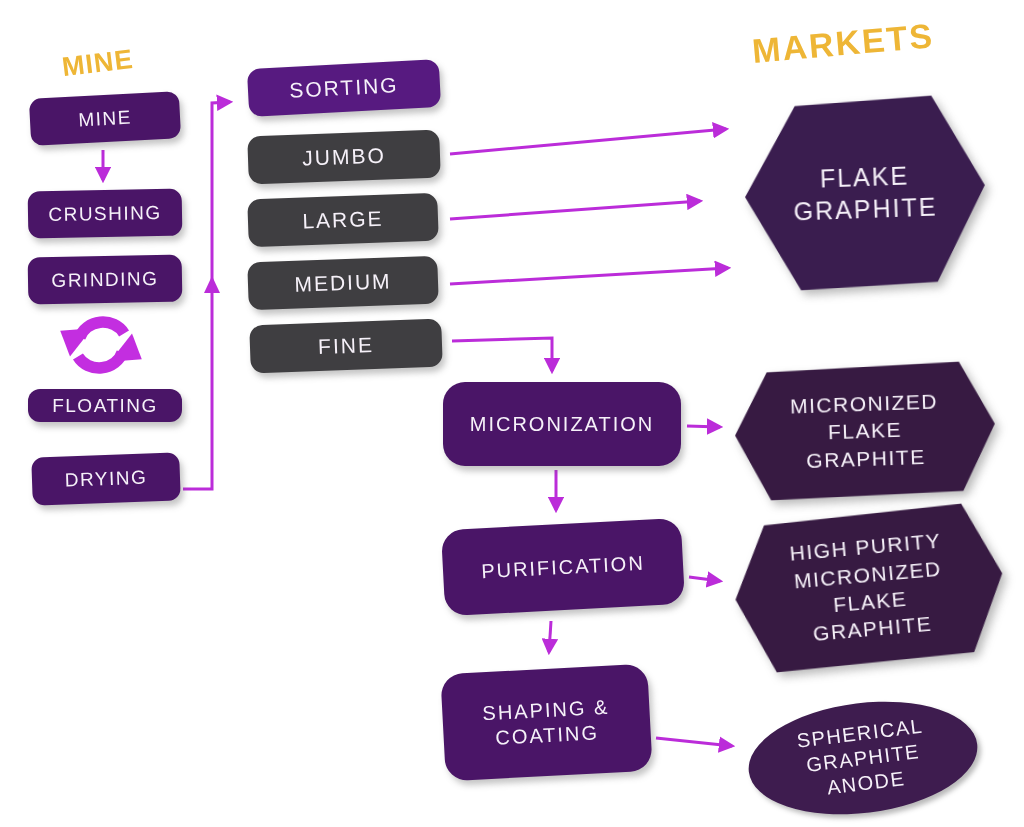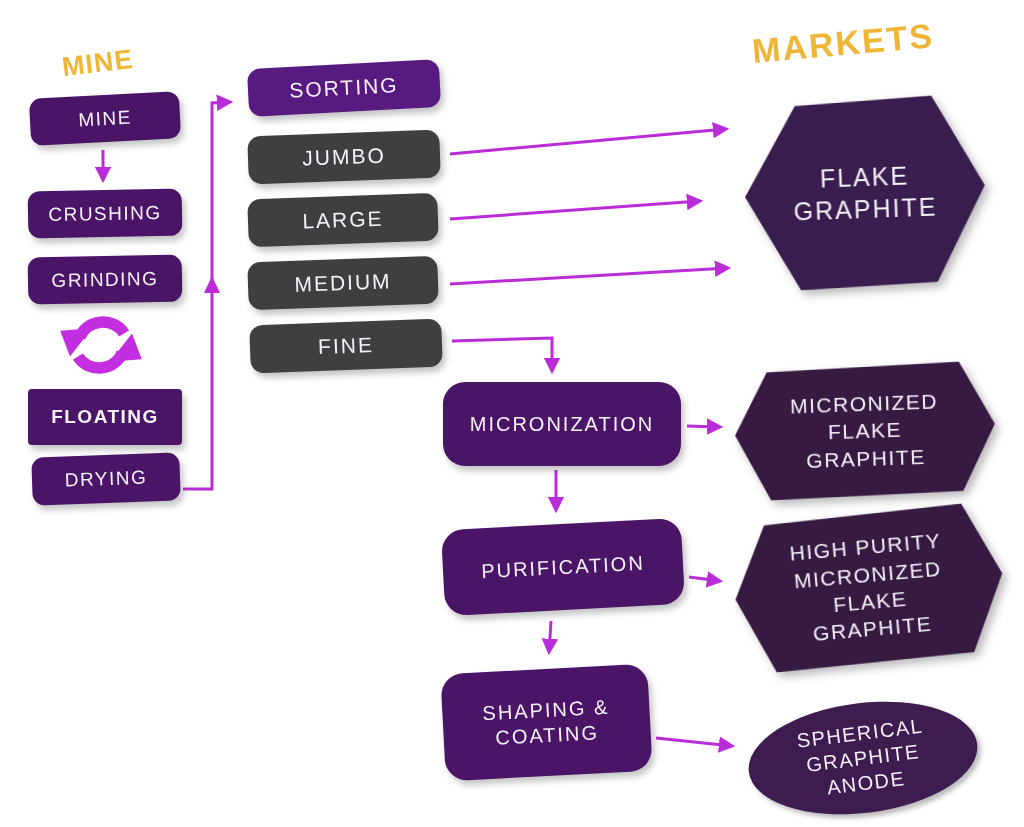--- a/index.html
+++ b/index.html
@@ -29,21 +29,21 @@
 
   
   .sec-title { position:absolute; font-weight:bold; color:#eeb636; letter-spacing:1px; }
   .mine-title { left:62px; top:48px; font-size:27px; transform:rotate(-7deg); }
   .markets-title { left:752px; top:24px; font-size:34px; letter-spacing:2px; transform:rotate(-5deg); }
 
   
   .b-mine     { left:30px;  top:95px;  width:150px; height:47px; border-radius:12px; transform:rotate(-3deg); font-size:19px; letter-spacing:1.5px; }
   .b-crushing { left:28px;  top:190px; width:154px; height:47px; border-radius:12px; transform:rotate(-1deg); font-size:19px; letter-spacing:1.5px; }
   .b-grinding { left:28px;  top:256px; width:154px; height:47px; border-radius:12px; transform:rotate(-1deg); font-size:19px; letter-spacing:1.5px; }
-  .b-floating { left:28px;  top:389px; width:154px; height:56px; border-radius:4px; font-size:19px; letter-spacing:1.5px;font-weight:bold; }
+  .b-floating { left:28px;  top:389px; width:154px; height:33px; border-radius:12px; font-size:19px; letter-spacing:1.5px; }
   .b-drying   { left:32px;  top:455px; width:148px; height:48px; border-radius:12px; transform:rotate(-2deg); font-size:19px; letter-spacing:1.5px; }
 
   .recycle { position:absolute; left:56px; top:306px; width:90px; height:78px; }
 
   
   .b-sorting { left:248px; top:64px;  width:192px; height:48px; border-radius:13px; transform:rotate(-3deg); font-size:21px; letter-spacing:2px; }
   .b-jumbo   { left:248px; top:133px; width:192px; height:48px; border-radius:13px; transform:rotate(-2deg); font-size:21px; letter-spacing:2px; }
   .b-large   { left:248px; top:196px; width:190px; height:48px; border-radius:13px; transform:rotate(-2deg); font-size:21px; letter-spacing:2px; }
   .b-medium  { left:248px; top:259px; width:190px; height:48px; border-radius:13px; transform:rotate(-2deg); font-size:21px; letter-spacing:2px; }
   .b-fine    { left:250px; top:322px; width:192px; height:48px; border-radius:13px; transform:rotate(-2deg); font-size:21px; letter-spacing:2px; }

